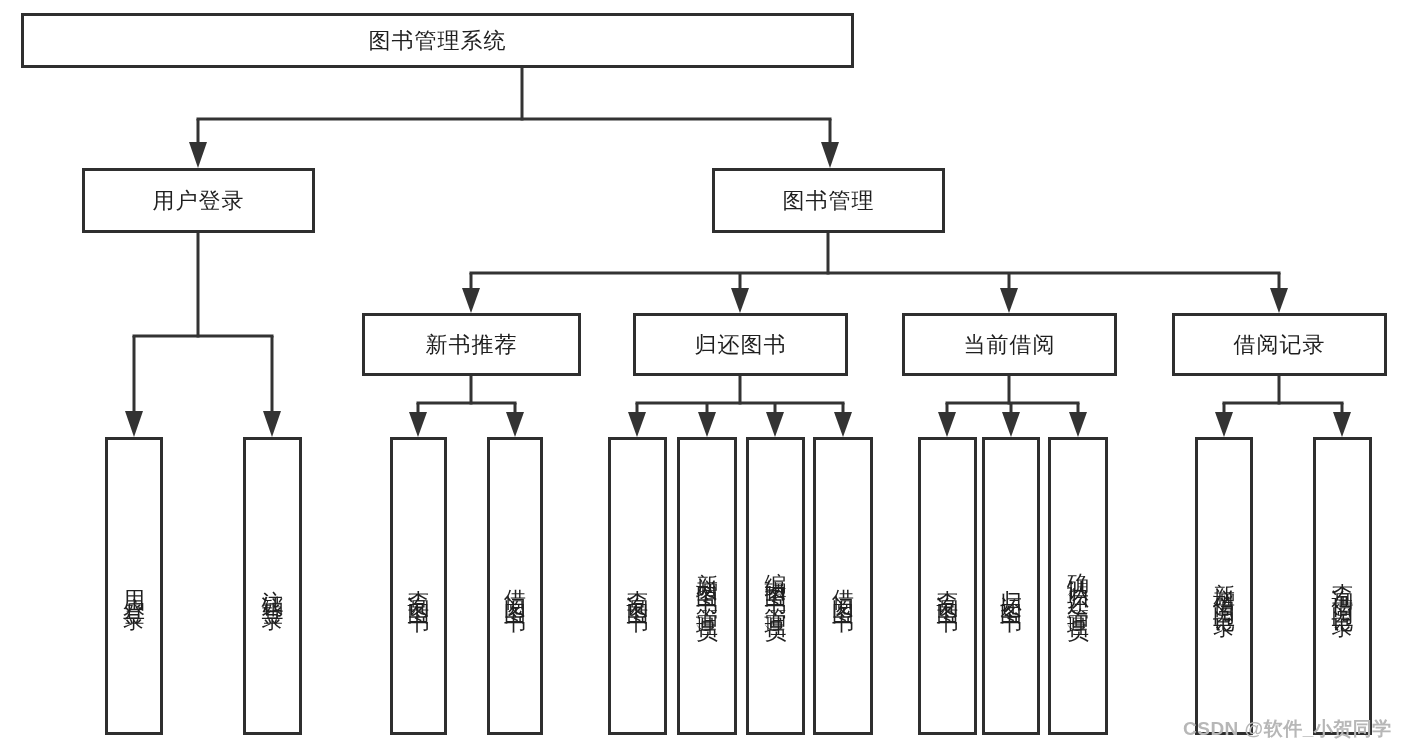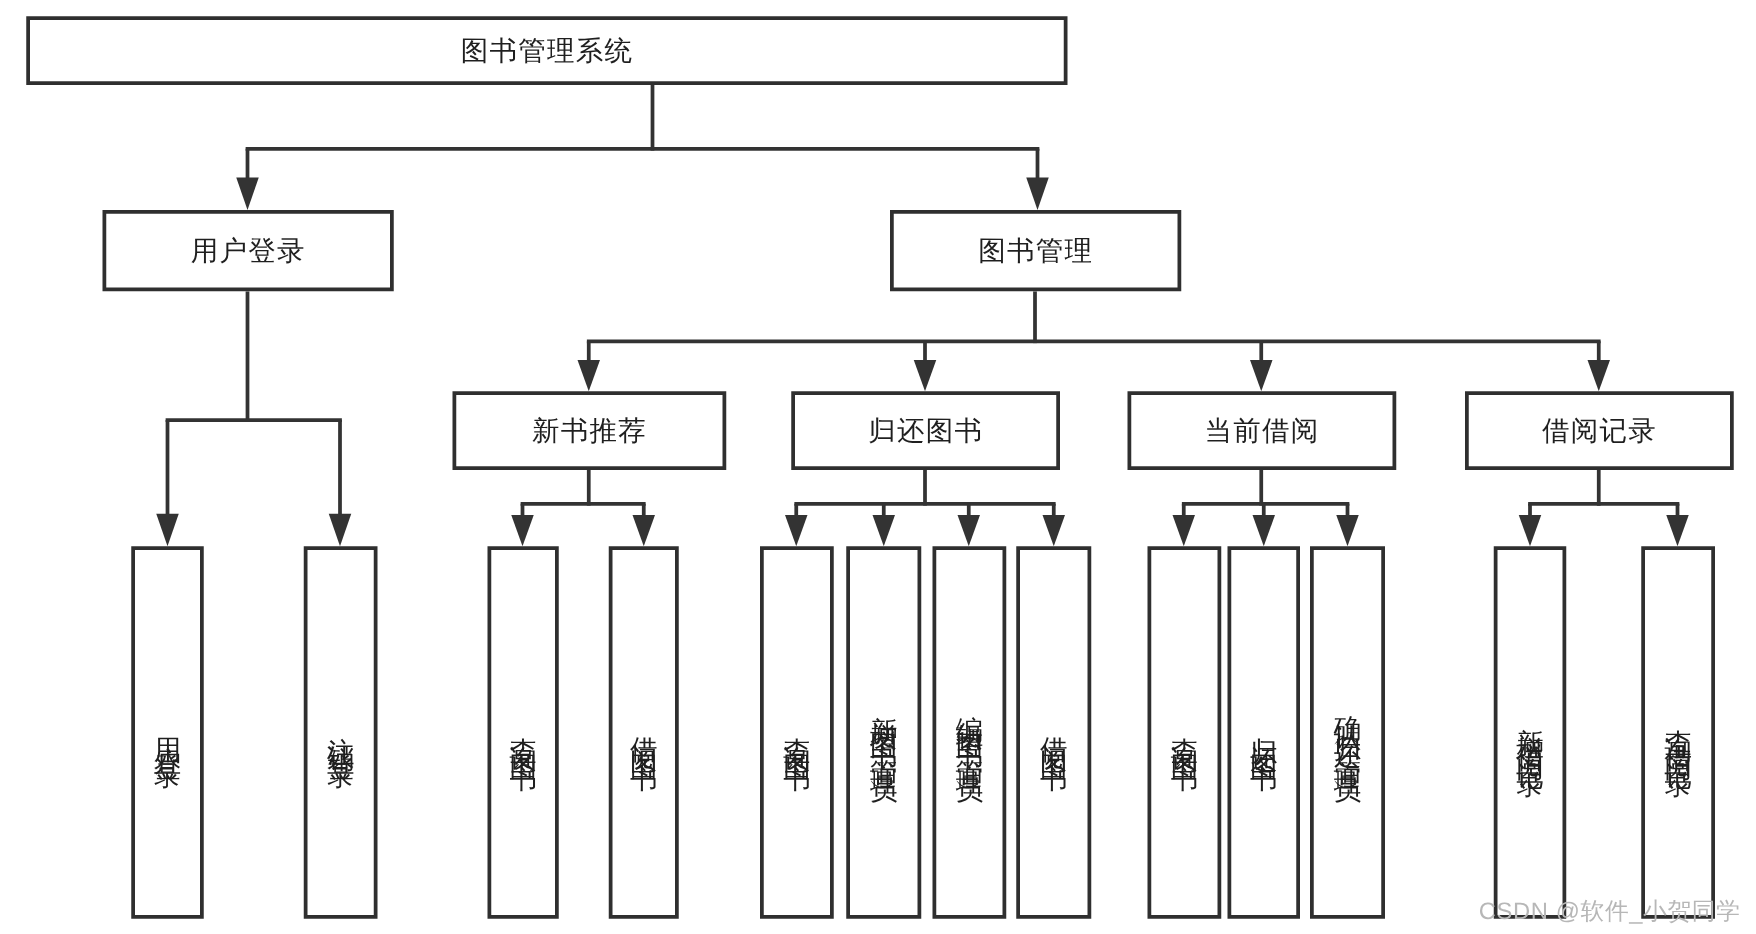--- a/index.html
+++ b/index.html
@@ -57,20 +57,21 @@
   }
   .watermark {
     position: absolute;
     left: 1183px;
     top: 716px;
     font-size: 19px;
     letter-spacing: 0.5px;
     color: #b7b7b7;
     z-index: 5;
     white-space: nowrap;
+    font-weight: bold;
   }
 </style>
 </head>
 <body>
 
 <div class="canvas">
 
   <svg class="wires" width="1405" height="747" viewBox="0 0 1405 747">
     <g stroke="#333333" stroke-width="3" fill="#333333">
 

